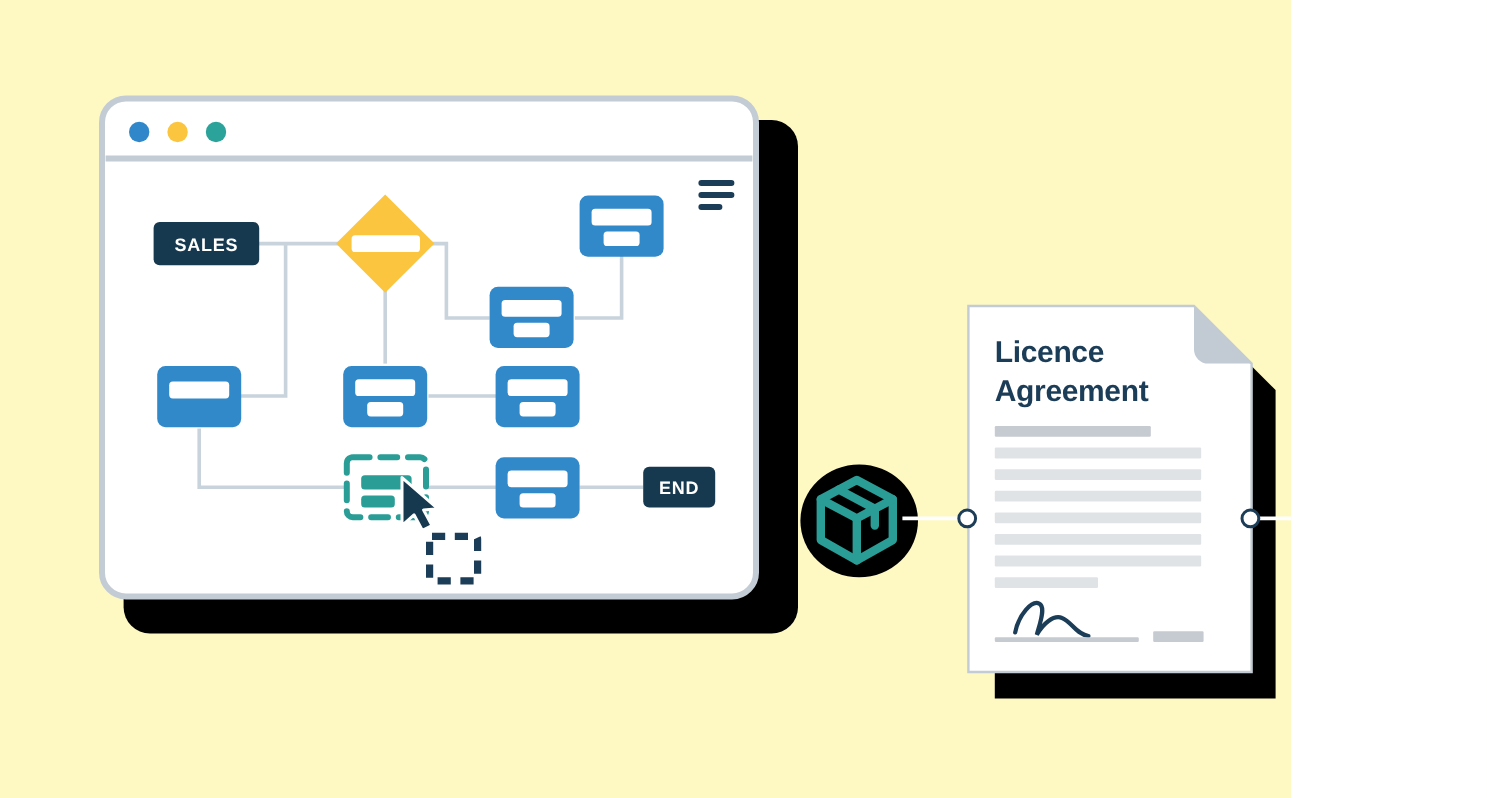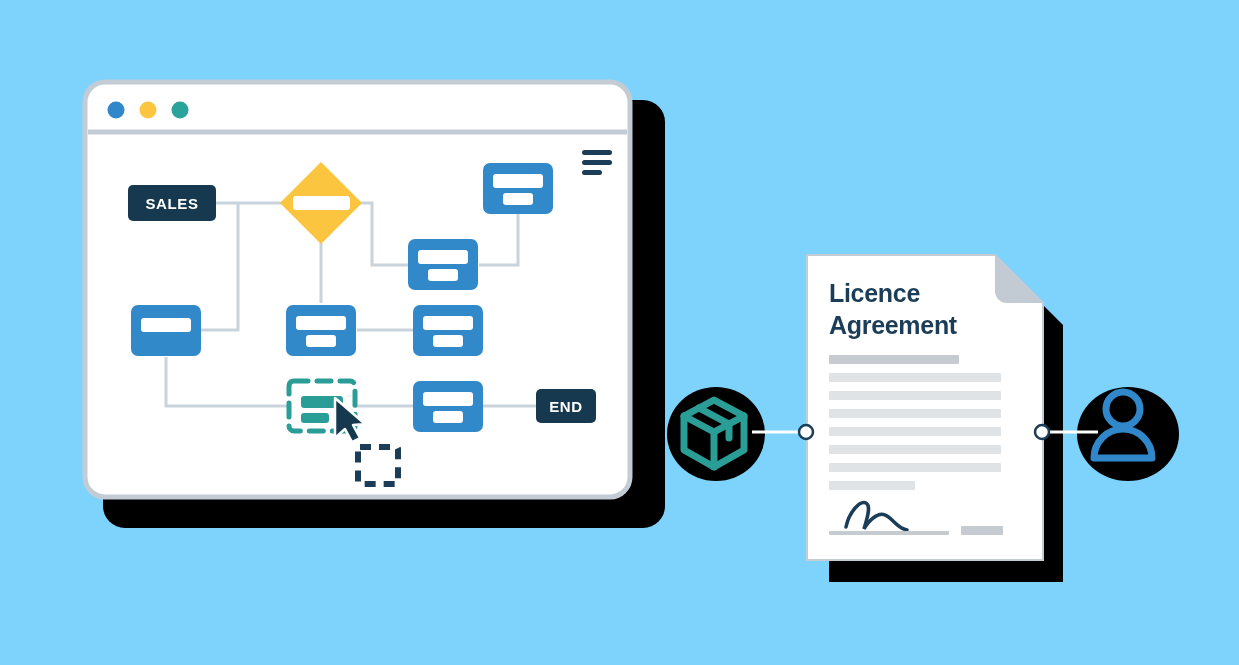--- a/index.html
+++ b/index.html
@@ -5,24 +5,24 @@
   html, body {
     margin: 0;
     padding: 0;
     background: #ffffff;
   }
   body {
     font-family: "Liberation Sans", sans-serif;
   }
   #scene {
     position: relative;
-    width: 1239px;
+    width: 1076px;
     height: 665px;
     overflow: hidden;
-    background: #7dd3fc;
+    background: #fef9c3;
   }
   #scene svg {
     display: block;
   }
 </style>
 </head>
 <body>
 
 <div id="scene">
   <svg width="1239" height="665" viewBox="0 0 1239 665" xmlns="http://www.w3.org/2000/svg">

